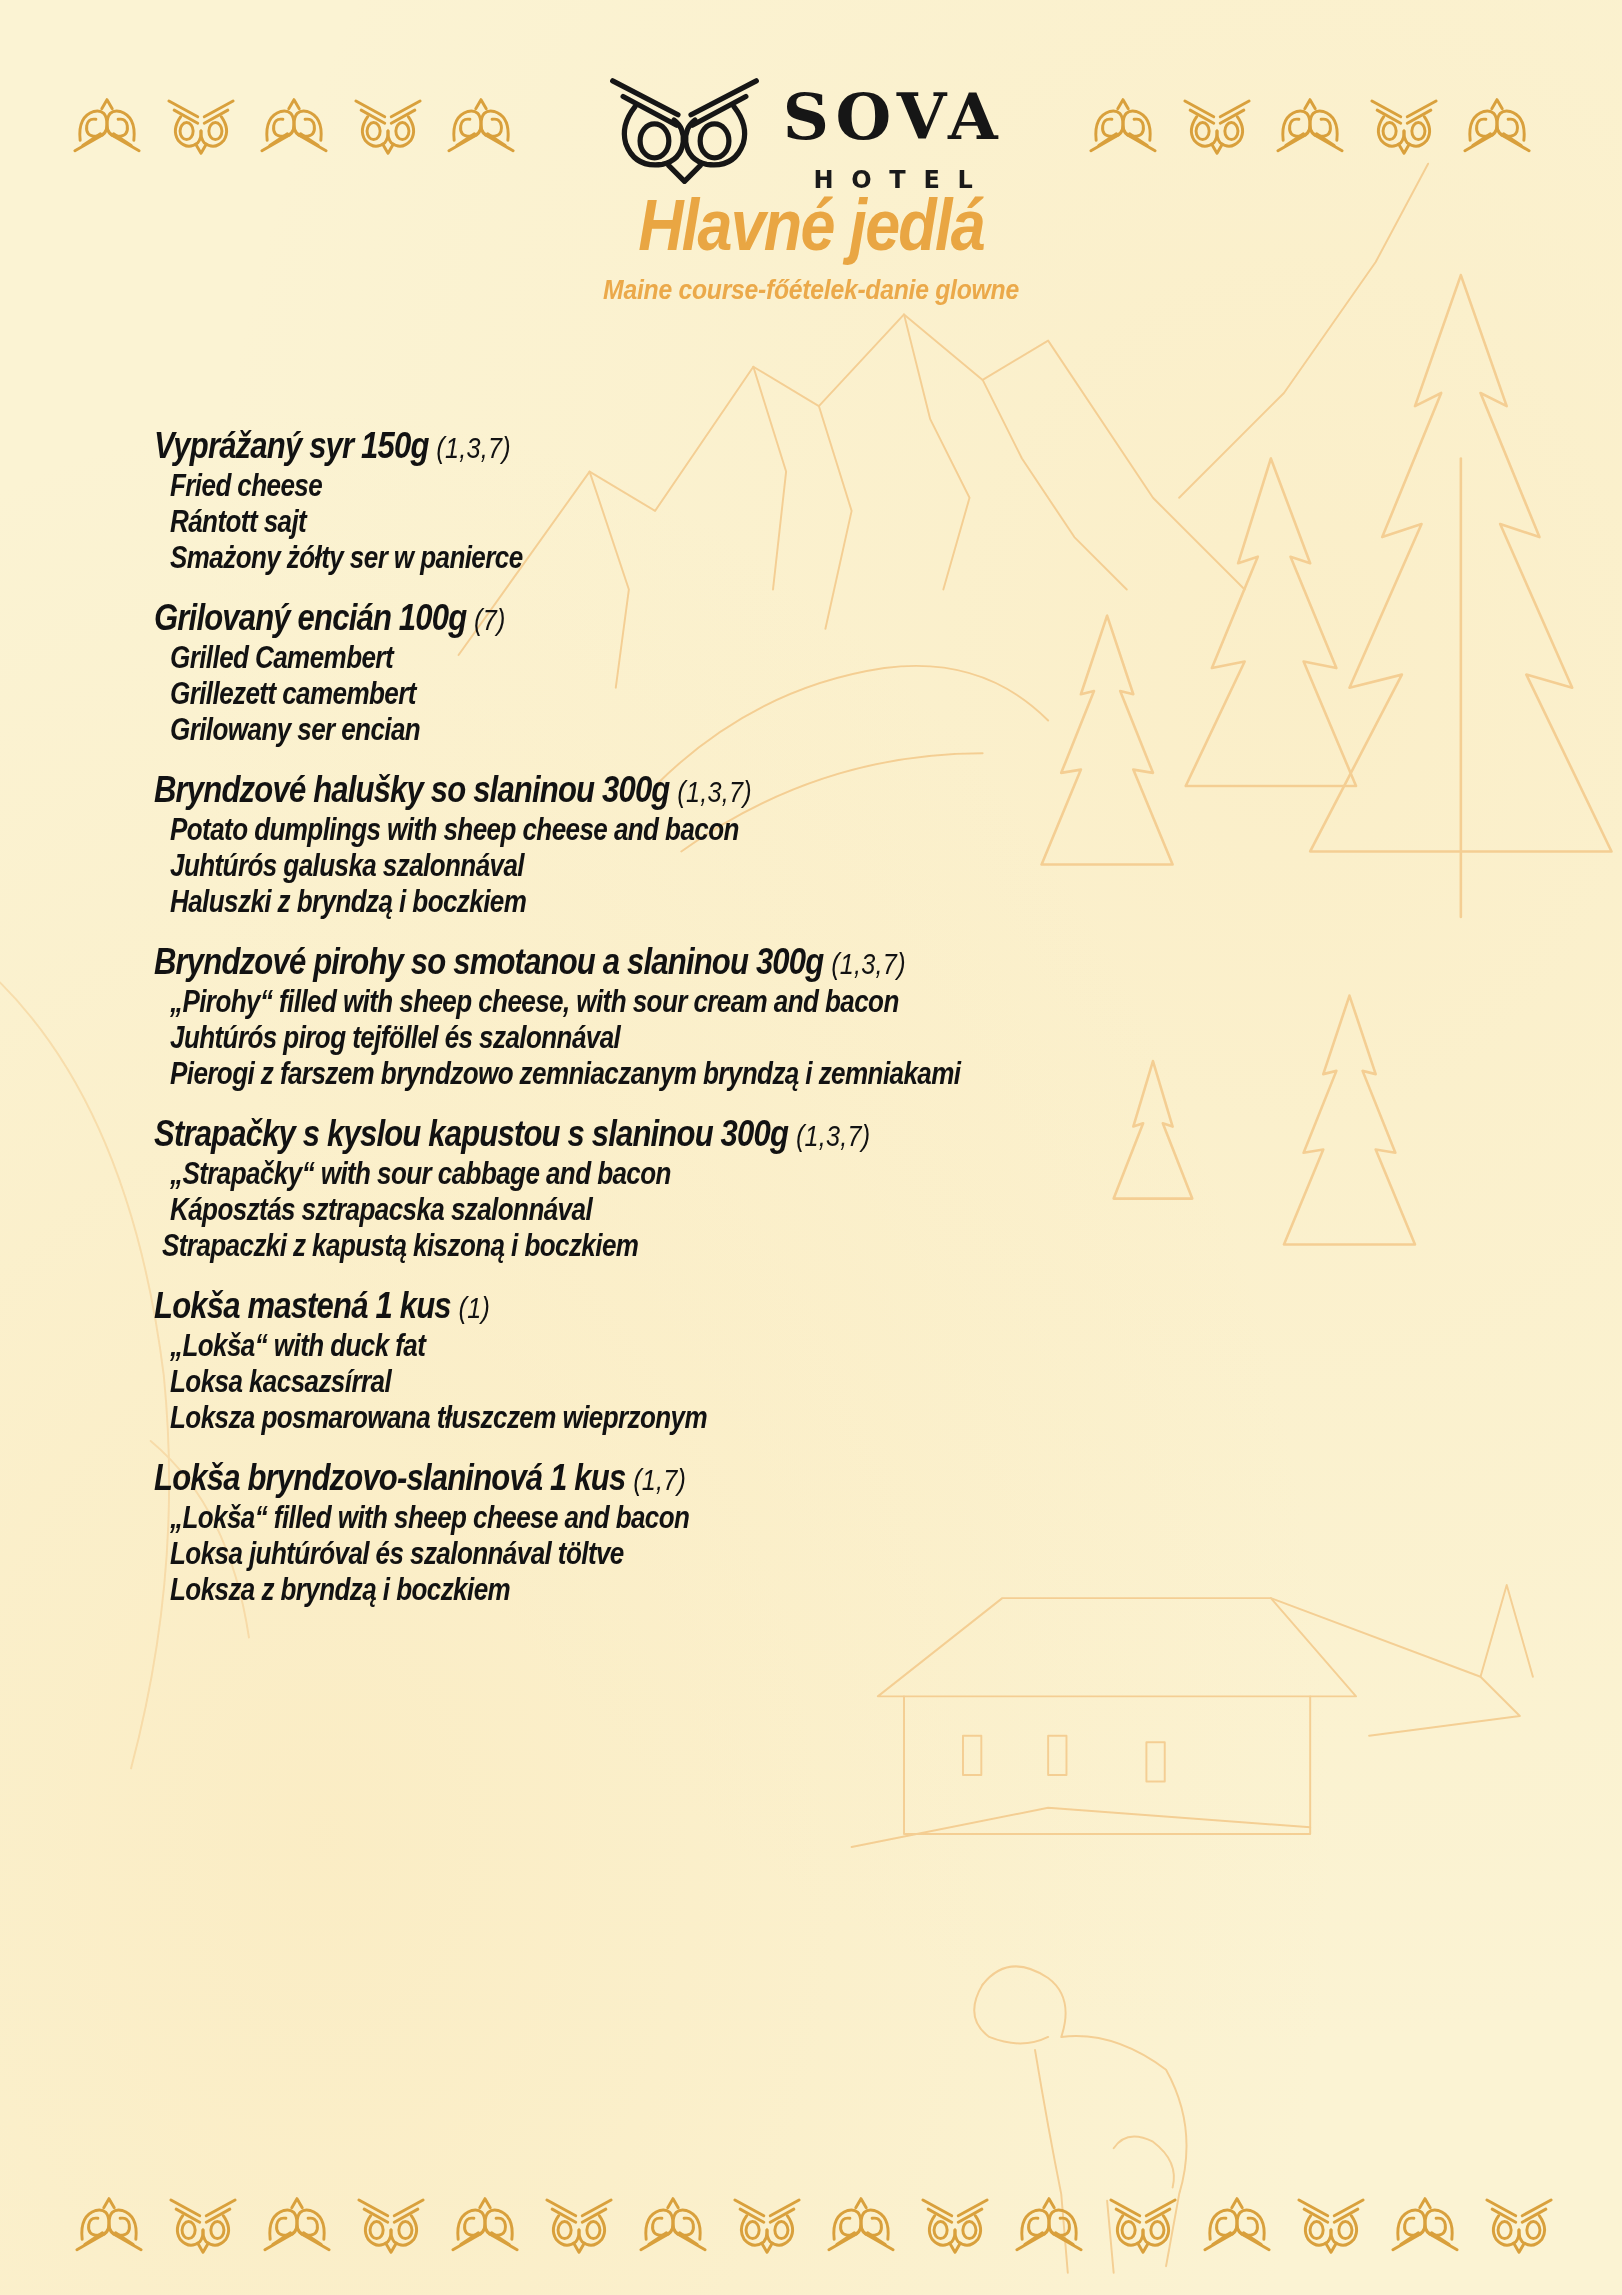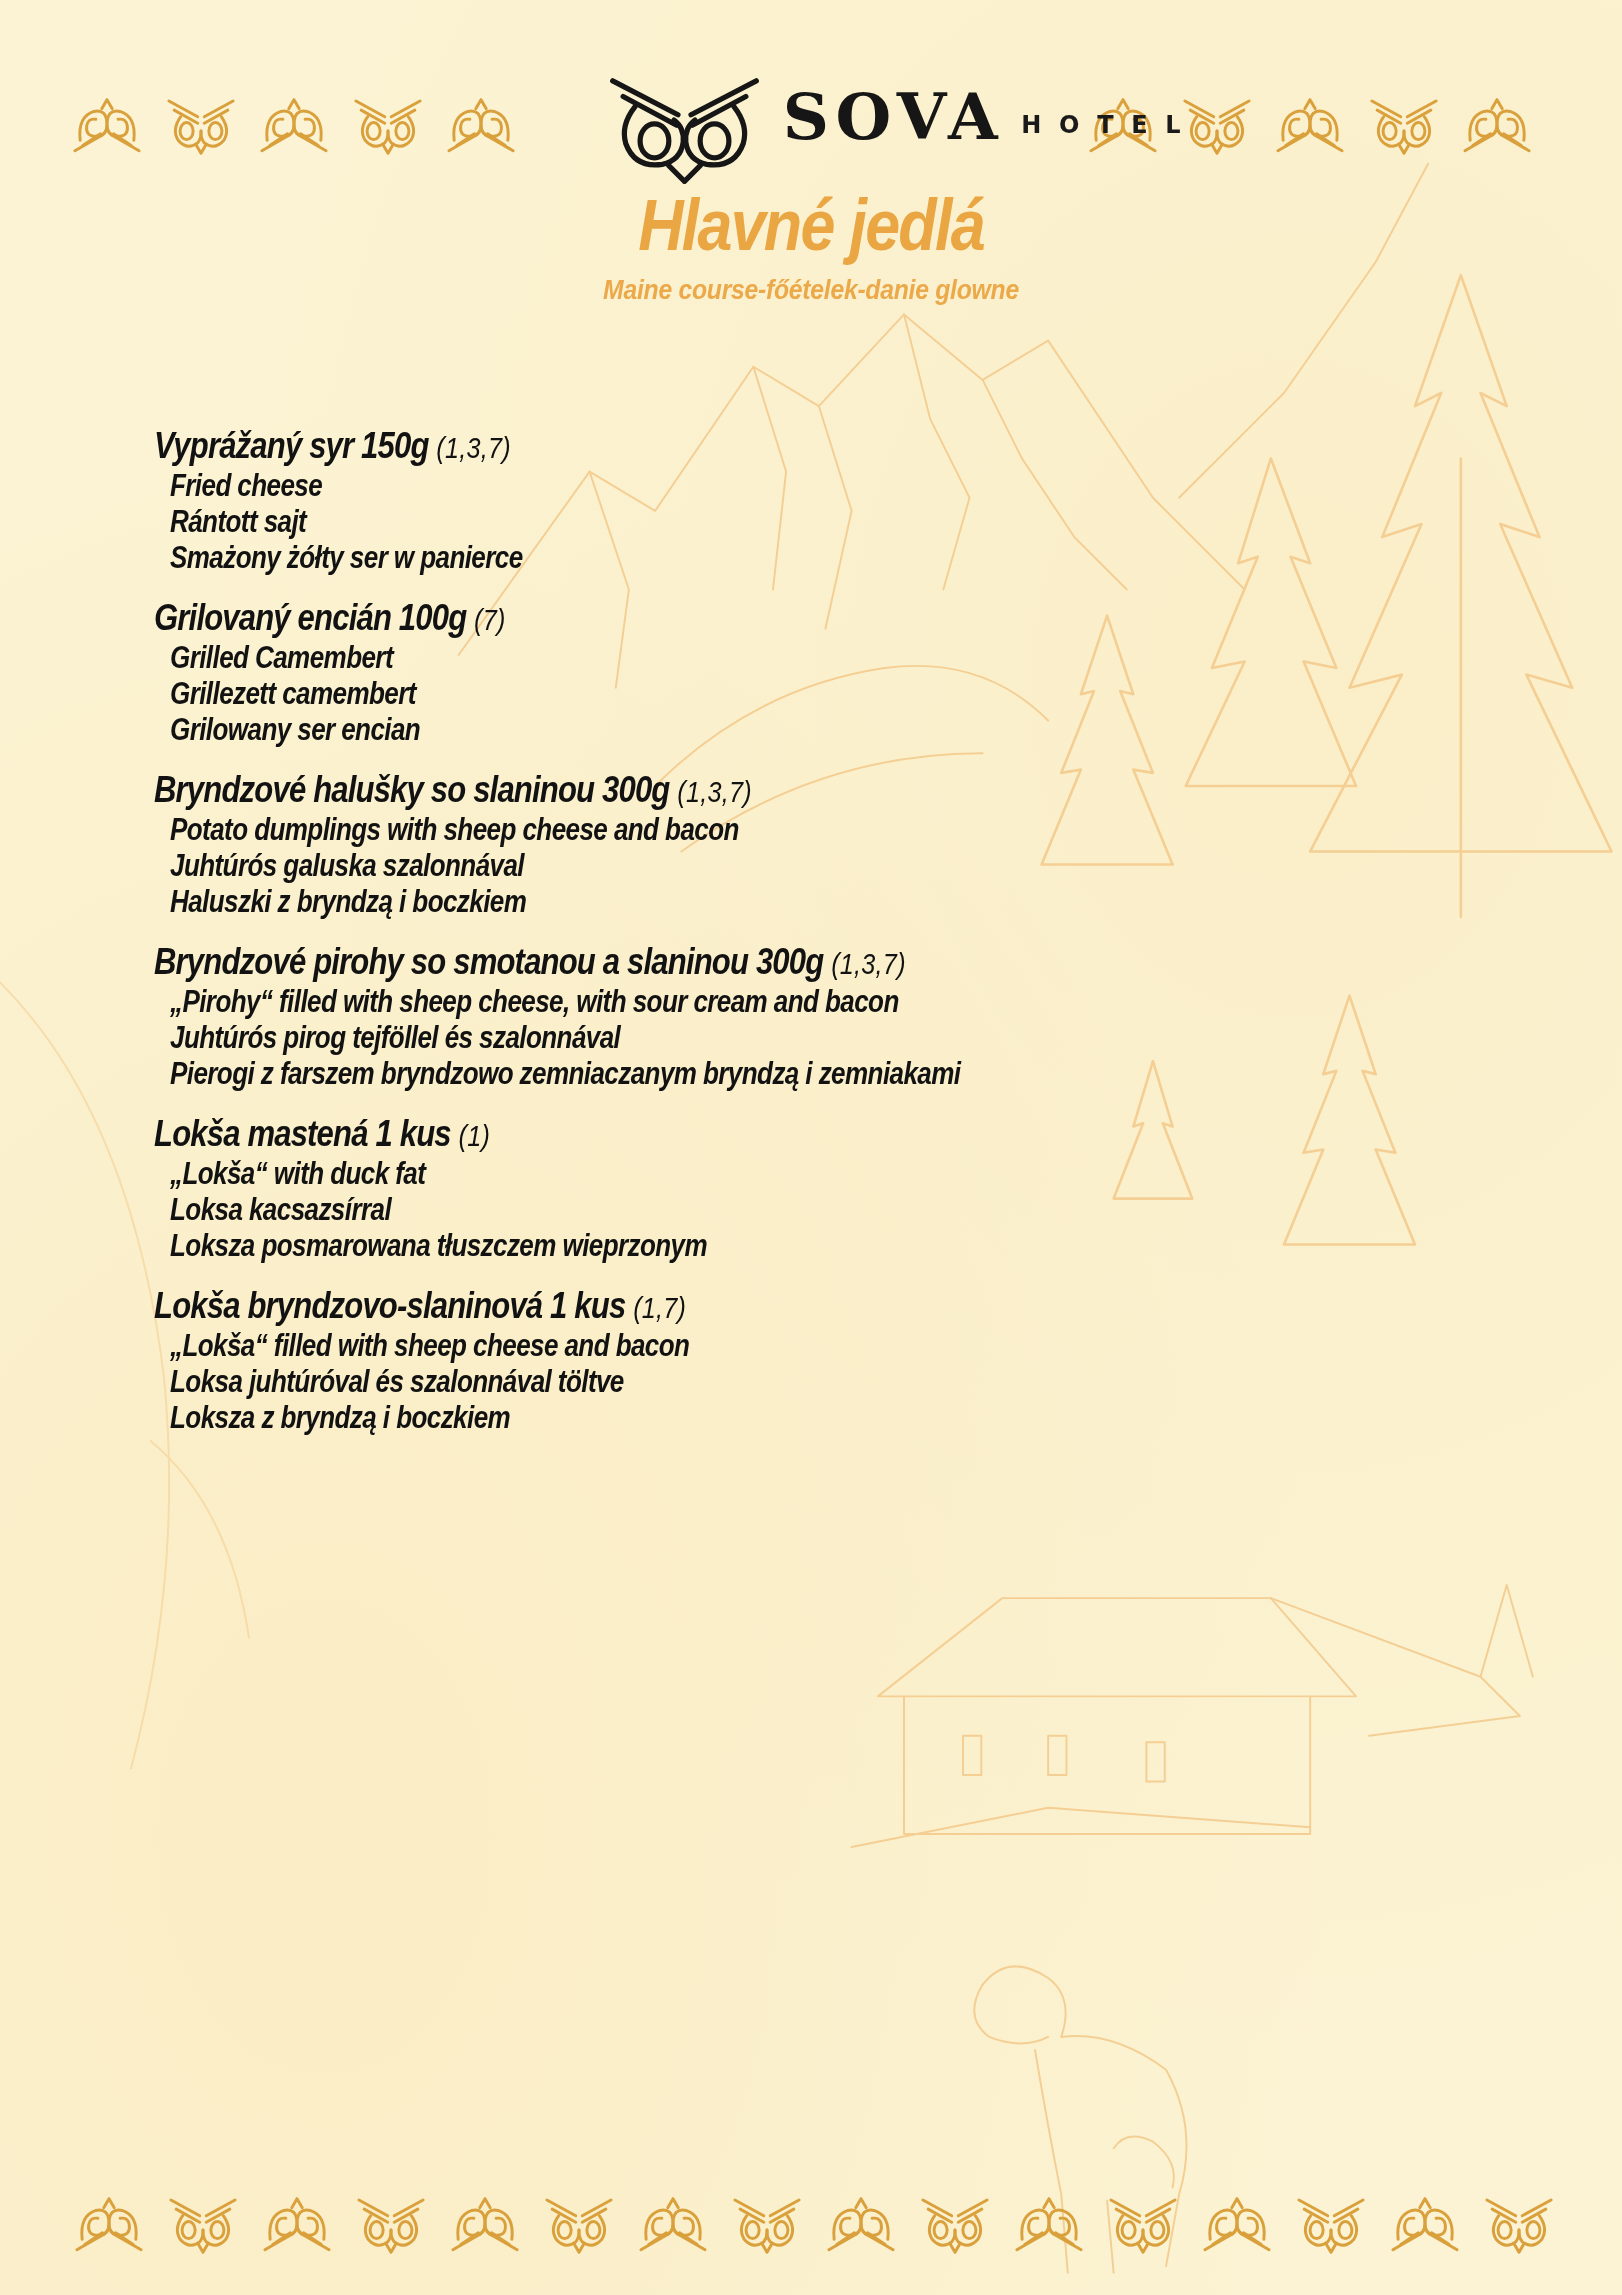--- a/index.html
+++ b/index.html
@@ -23,21 +23,21 @@
   .ornament-row { position: absolute; display: flex; align-items: center; }
   .ornament { width: 72px; height: 59px; flex: 0 0 auto; }
   .ornament svg { width: 100%; height: 100%; overflow: visible; }
   .row-top-left { left: 71px; top: 97px; gap: 21.6px; }
   .row-top-right { left: 1087px; top: 97px; gap: 21.6px; }
   .row-bottom { left: 73px; top: 2196px; gap: 22px; }
 
   .logo { position: absolute; left: 606px; top: 73px; display: flex; align-items: flex-start; }
   .logo-mark { width: 157px; height: 111px; }
   .logo-mark svg { width: 100%; height: 100%; }
-  .logo-text { margin-left: 19.7px; margin-top: 11.8px; display: flex; align-items: center; }
+  .logo-text { margin-left: 19.7px; margin-top: 11.8px; display: flex; flex-direction: column; align-items: center; }
   .logo-name {
     font-family: "DejaVu Serif", "Liberation Serif", serif;
     font-weight: bold; font-size: 64px; letter-spacing: 6.6px; line-height: 1; color: #161616;
   }
   .logo-sub {
     font-family: "DejaVu Sans", sans-serif; font-weight: bold;
     font-size: 24px; letter-spacing: 17.7px; margin-top: 17px; margin-left: 17px; color: #1a1a1a;
   }
 
   .title {
@@ -222,20 +222,26 @@
     <span class="translation">Juhtúrós galuska szalonnával</span>
     <span class="translation">Haluszki z bryndzą i boczkiem</span>
   </div>
   <div class="dish">
     <span class="dish-name"><span>Bryndzové pirohy so smotanou a slaninou 300g</span> <span class="allergens">(1,3,7)</span></span>
     <span class="translation">„Pirohy“ filled with sheep cheese, with sour cream and bacon</span>
     <span class="translation">Juhtúrós pirog tejföllel és szalonnával</span>
     <span class="translation">Pierogi z farszem bryndzowo zemniaczanym bryndzą i zemniakami</span>
   </div>
   <div class="dish">
+    <span class="dish-name"><span>Strapačky s kyslou kapustou s slaninou 300g</span> <span class="allergens">(1,3,7)</span></span>
+    <span class="translation">„Strapačky“ with sour cabbage and bacon</span>
+    <span class="translation">Káposztás sztrapacska szalonnával</span>
+    <span class="translation outdent">Strapaczki z kapustą kiszoną i boczkiem</span>
+  </div>
+  <div class="dish">
     <span class="dish-name"><span>Lokša mastená 1 kus</span> <span class="allergens">(1)</span></span>
     <span class="translation">„Lokša“ with duck fat</span>
     <span class="translation">Loksa kacsazsírral</span>
     <span class="translation">Loksza posmarowana tłuszczem wieprzonym</span>
   </div>
   <div class="dish">
     <span class="dish-name"><span>Lokša bryndzovo-slaninová 1 kus</span> <span class="allergens">(1,7)</span></span>
     <span class="translation">„Lokša“ filled with sheep cheese and bacon</span>
     <span class="translation">Loksa juhtúróval és szalonnával töltve</span>
     <span class="translation">Loksza z bryndzą i boczkiem</span>

